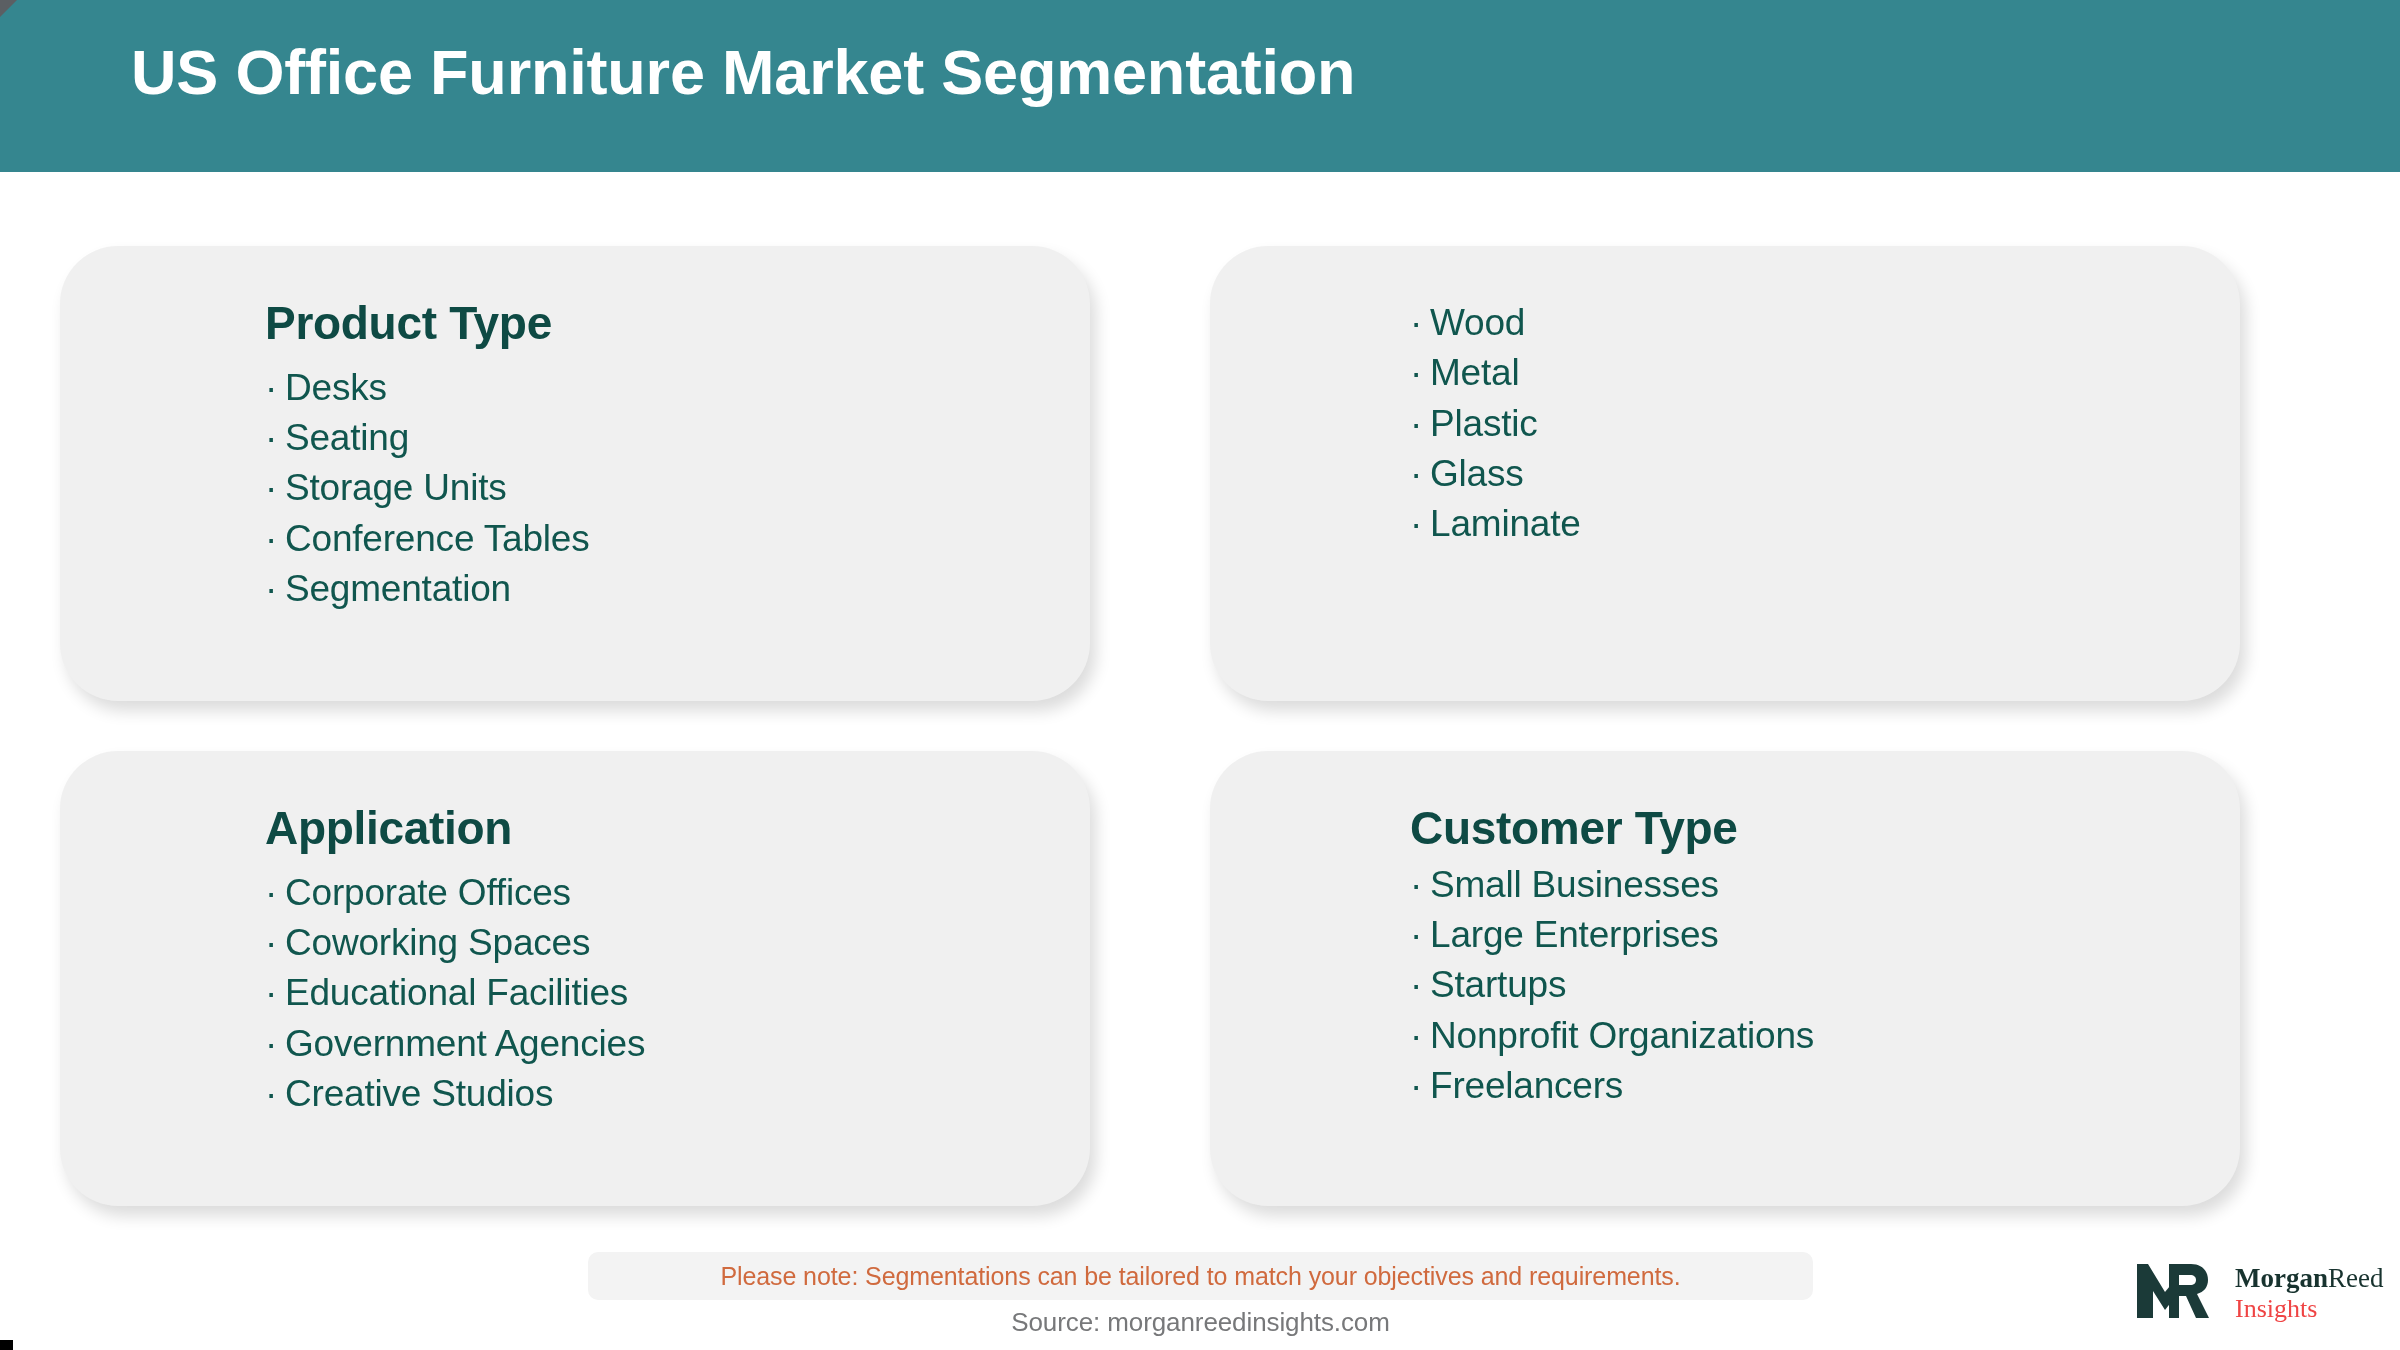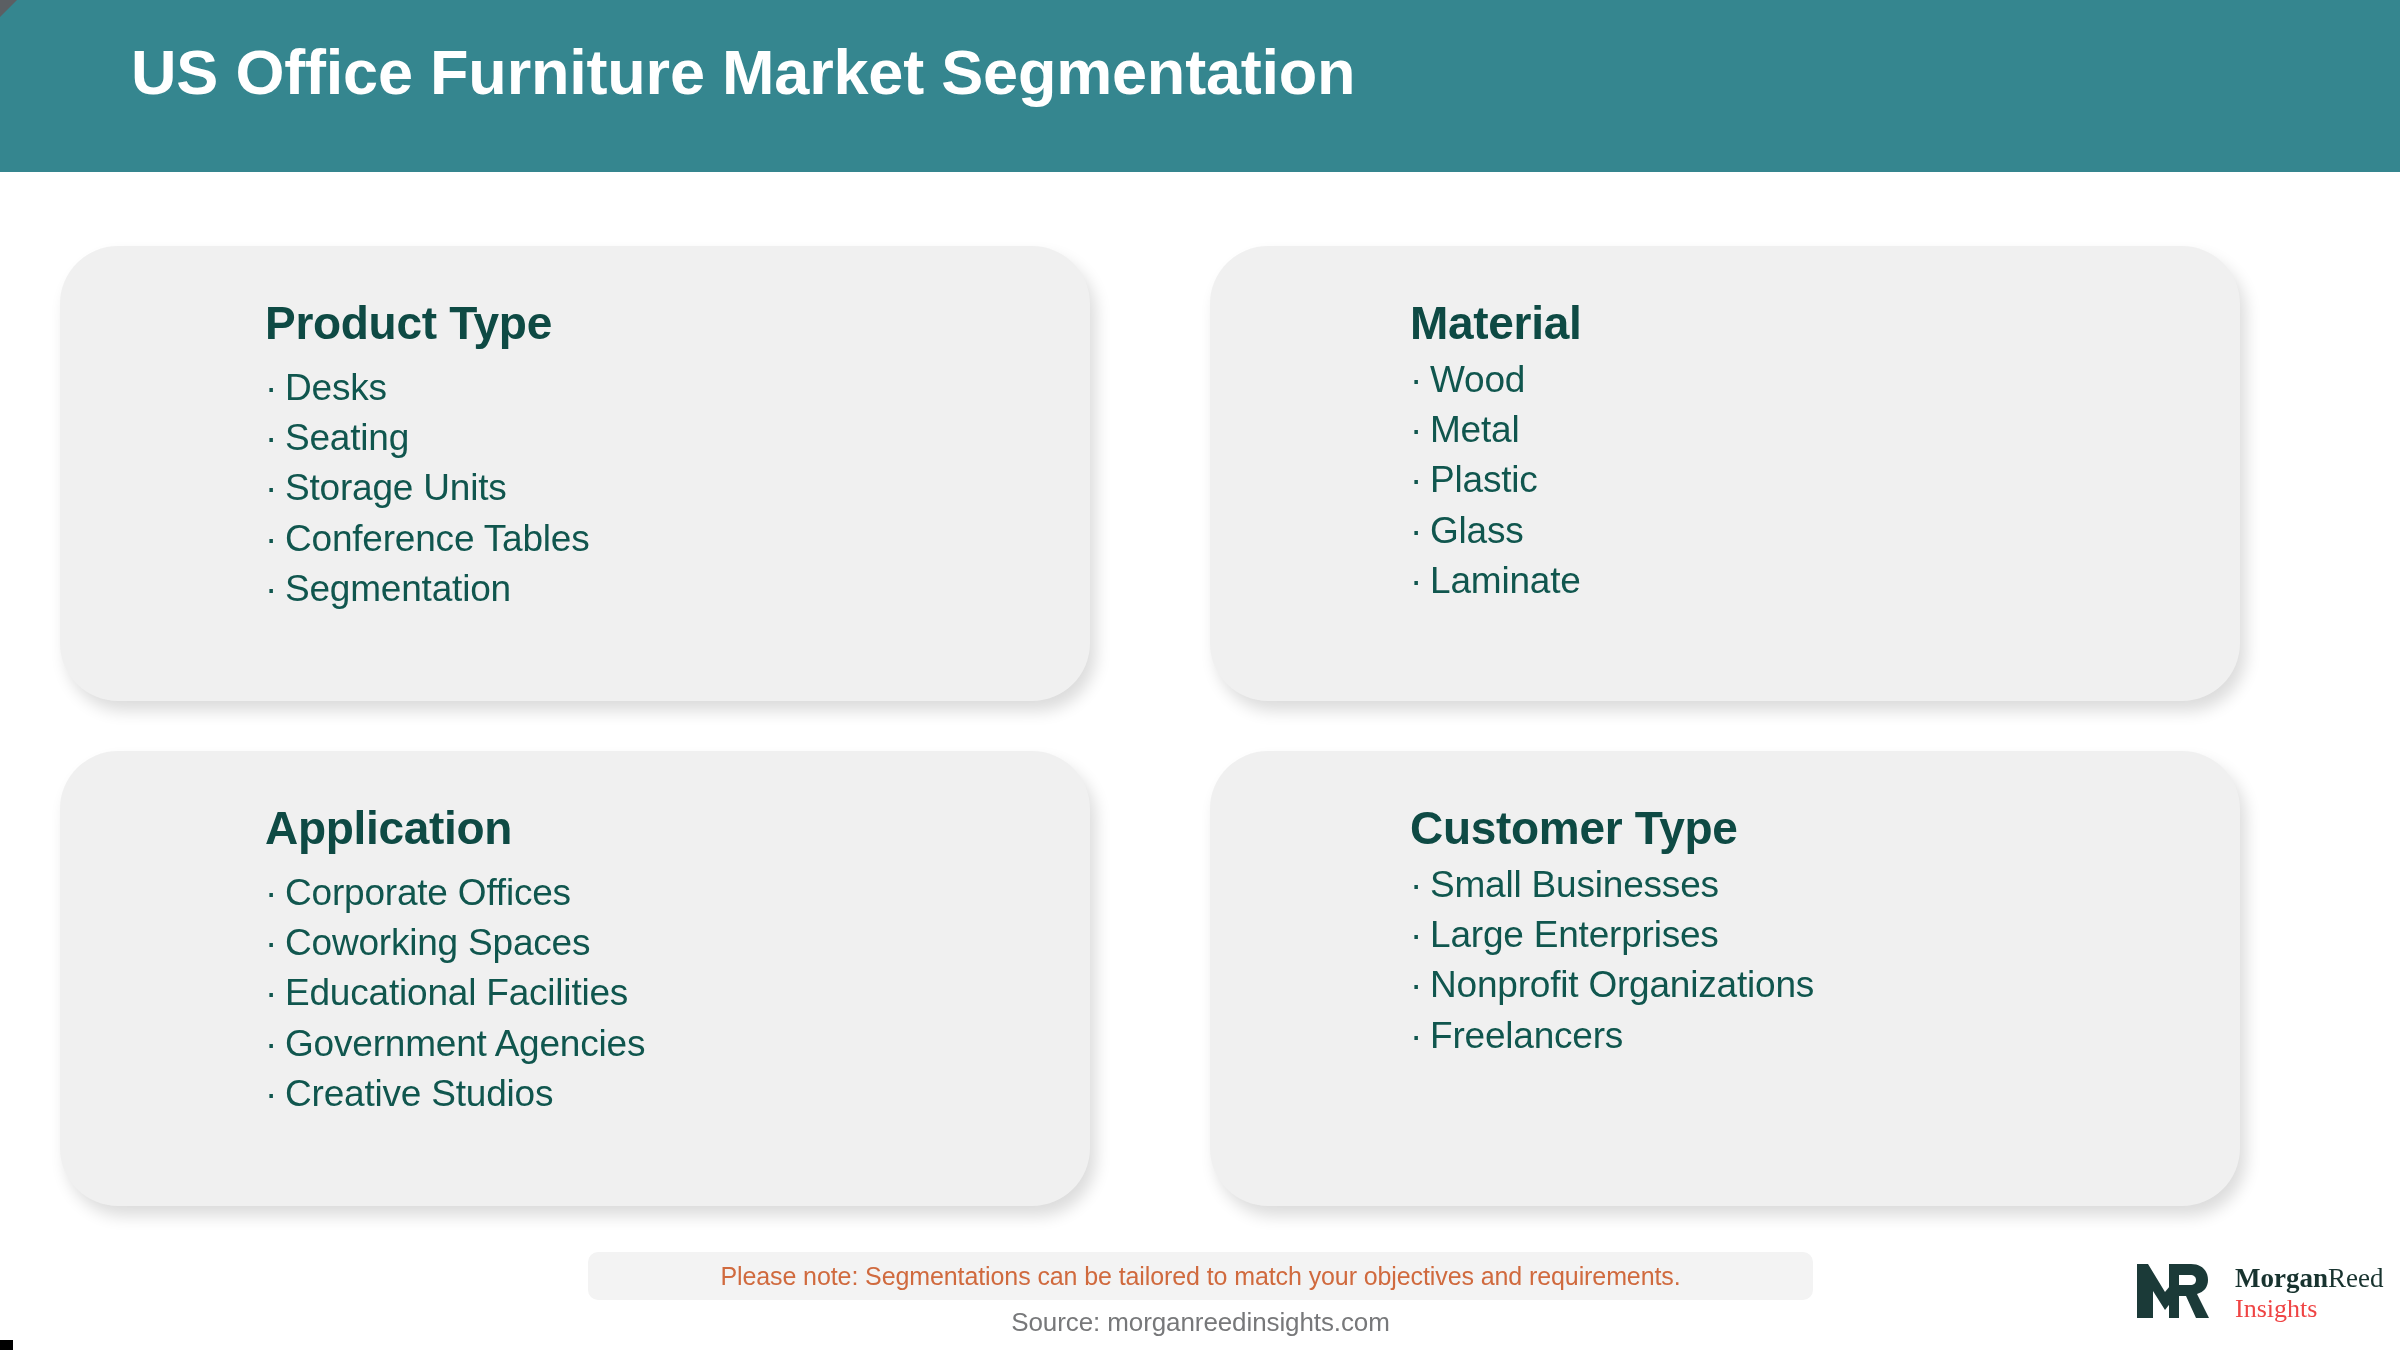--- a/index.html
+++ b/index.html
@@ -204,21 +204,20 @@
           <li><span class="bullet">·</span><span>Seating</span></li>
           <li><span class="bullet">·</span><span>Storage Units</span></li>
           <li><span class="bullet">·</span><span>Conference Tables</span></li>
           <li><span class="bullet">·</span><span>Segmentation</span></li>
         </ul>
       </div>
     </div>
 
     <div class="card tight">
       <div class="card-inner">
-        <div class="card-title">Material</div>
         <ul class="card-list">
           <li><span class="bullet">·</span><span>Wood</span></li>
           <li><span class="bullet">·</span><span>Metal</span></li>
           <li><span class="bullet">·</span><span>Plastic</span></li>
           <li><span class="bullet">·</span><span>Glass</span></li>
           <li><span class="bullet">·</span><span>Laminate</span></li>
         </ul>
       </div>
     </div>
 
@@ -234,20 +233,21 @@
         </ul>
       </div>
     </div>
 
     <div class="card tight">
       <div class="card-inner">
         <div class="card-title">Customer Type</div>
         <ul class="card-list">
           <li><span class="bullet">·</span><span>Small Businesses</span></li>
           <li><span class="bullet">·</span><span>Large Enterprises</span></li>
+          <li><span class="bullet">·</span><span>Startups</span></li>
           <li><span class="bullet">·</span><span>Nonprofit Organizations</span></li>
           <li><span class="bullet">·</span><span>Freelancers</span></li>
         </ul>
       </div>
     </div>
 
   </div>
 
   <div id="note-box">
     <span id="note-text">Please note: Segmentations can be tailored to match your objectives and requirements.</span>

